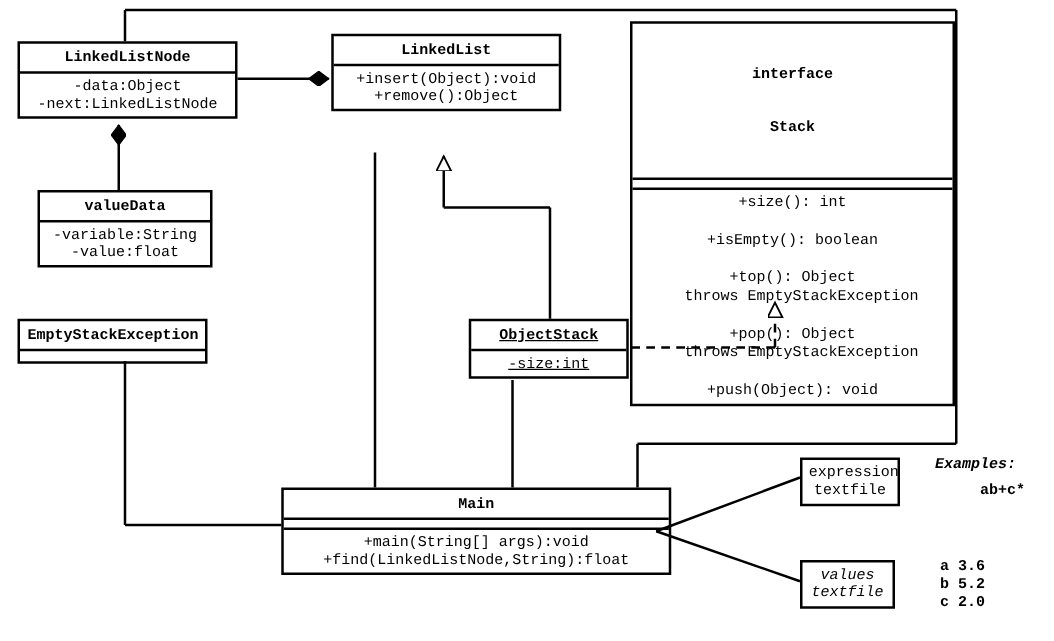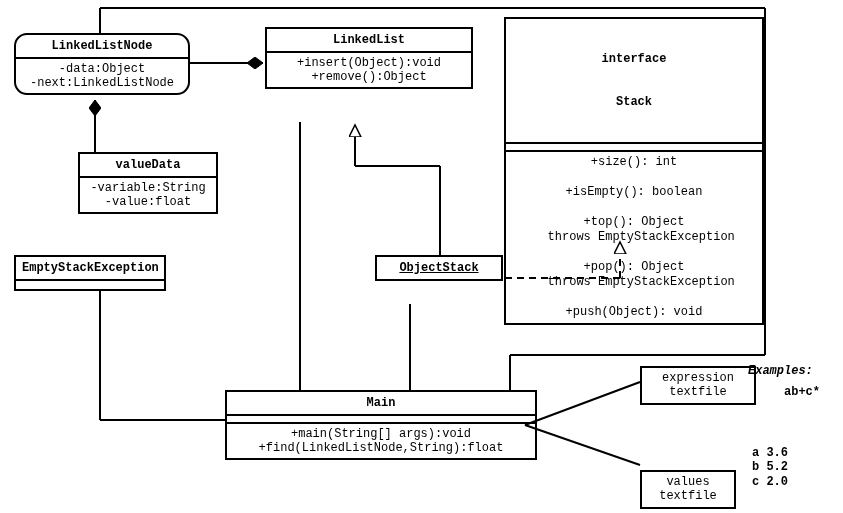--- a/index.html
+++ b/index.html
@@ -49,27 +49,27 @@
   svg.overlay {
     position: absolute;
     left: 0; top: 0;
     width: 843px; height: 513px;
     pointer-events: none;
   }
 </style>
 </head>
 <body>
 
-<div class="uml-class" style="left:14px; top:33px; width:176px;border-radius:13px;">
+<div class="uml-class" style="left:14px; top:33px; width:176px;">
   <div class="uml-section uml-title">LinkedListNode</div>
   <div class="uml-section">-data:Object
 -next:LinkedListNode</div>
 </div>
 
-<div class="uml-class" style="left:265px; top:27px; width:208px;">
+<div class="uml-class" style="left:265px; top:27px; width:184px;">
   <div class="uml-section uml-title">LinkedList</div>
   <div class="uml-section">+insert(Object):void
 +remove():Object</div>
 </div>
 
 <div class="uml-class" style="left:504px; top:17px; width:260px;">
   <div class="uml-section uml-title multi">
     <div>interface</div>
     <div>Stack</div>
   </div>
@@ -80,46 +80,47 @@
 
 +top(): Object
   throws EmptyStackException
 
 +pop(): Object
   throws EmptyStackException
 
 +push(Object): void</div>
 </div>
 
-<div class="uml-class" style="left:30px; top:152px; width:140px;margin-left:48px;">
+<div class="uml-class" style="left:30px; top:152px; width:140px;">
   <div class="uml-section uml-title">valueData</div>
   <div class="uml-section">-variable:String
 -value:float</div>
 </div>
 
 <div class="uml-class" style="left:14px; top:255px; width:152px;">
   <div class="uml-section uml-title">EmptyStackException</div>
   <div class="uml-section" style="height:8px; padding:2px;"></div>
 </div>
 
 <div class="uml-class" style="left:375px; top:255px; width:128px;text-decoration:underline;">
   <div class="uml-section uml-title">ObjectStack</div>
+  <div class="uml-section">-size:int</div>
 </div>
 
 <div class="uml-class" style="left:225px; top:390px; width:312px;">
   <div class="uml-section uml-title">Main</div>
   <div class="uml-section" style="height:8px; padding:2px;"></div>
   <div class="uml-section">+main(String[] args):void
 +find(LinkedListNode,String):float</div>
 </div>
 
-<div class="small-box" style="left:640px; top:366px; width:116px;">expression
+<div class="small-box" style="left:640px; top:366px; width:80px;">expression
 textfile</div>
 
-<div class="small-box" style="left:640px; top:470px; width:96px;">values
+<div class="small-box" style="left:640px; top:448px; width:76px;font-style:italic;">values
 textfile</div>
 
 <div class="label italic" style="left:748px; top:364px;">Examples:</div>
 <div class="label" style="left:784px; top:385px; font-weight:bold;">ab+c*</div>
 <div class="label" style="left:752px; top:446px; font-weight:bold;">a 3.6
 b 5.2
 c 2.0</div>
 
 <svg class="overlay">
   <defs>

